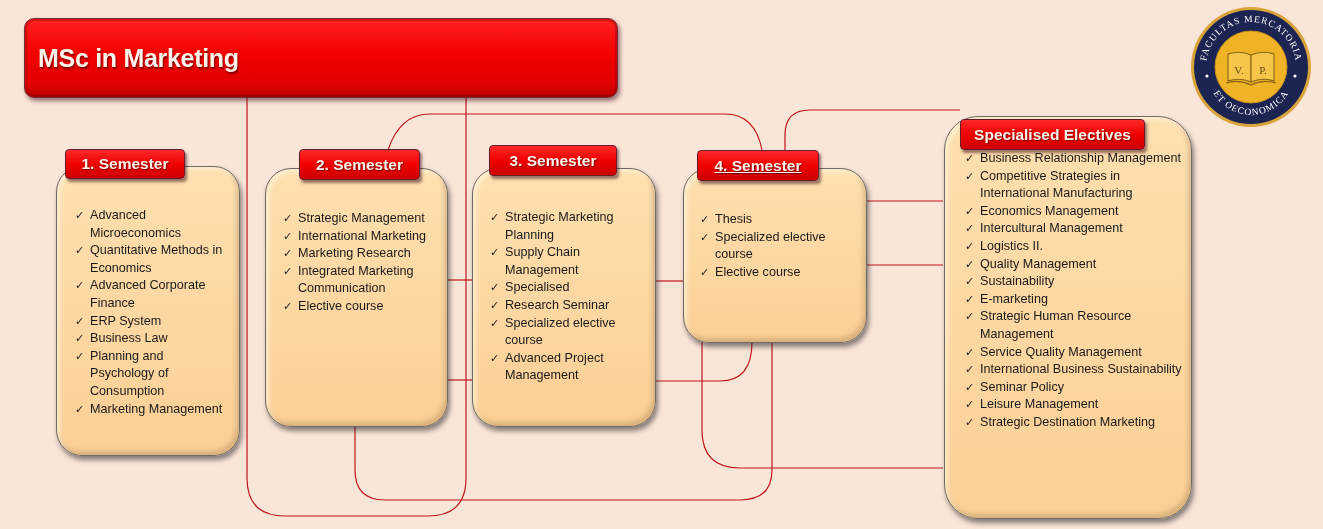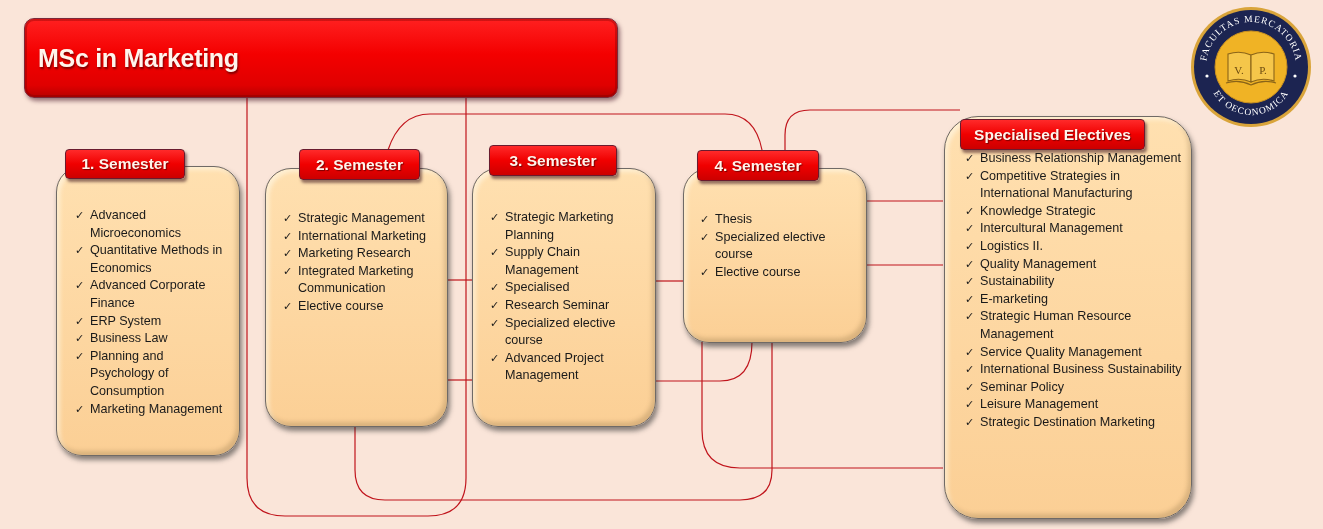--- a/index.html
+++ b/index.html
@@ -129,33 +129,33 @@
 <ul class="course-list" style="left:490px; top:209px; width:160px;">
   <li><span class="check">✓</span><span>Strategic Marketing Planning</span></li>
   <li><span class="check">✓</span><span>Supply Chain Management</span></li>
   <li><span class="check">✓</span><span>Specialised</span></li>
   <li><span class="check">✓</span><span>Research Seminar</span></li>
   <li><span class="check">✓</span><span>Specialized elective course</span></li>
   <li><span class="check">✓</span><span>Advanced Project Management</span></li>
 </ul>
 
 <div class="card" style="left:683px; top:168px; width:182px; height:173px;"></div>
-<div class="tag" style="left:697px; top:150px; width:120px; height:29px;">4. Semester</div>
+<div class="tag" style="left:697px; top:150px; width:120px; height:29px;text-decoration:underline;">4. Semester</div>
 <ul class="course-list" style="left:700px; top:211px; width:160px;">
   <li><span class="check">✓</span><span>Thesis</span></li>
   <li><span class="check">✓</span><span>Specialized elective course</span></li>
   <li><span class="check">✓</span><span>Elective course</span></li>
 </ul>
 
 <div class="card" style="left:944px; top:116px; width:246px; height:401px; border-radius:34px;"></div>
 <div class="tag" style="left:960px; top:93px; width:183px; height:29px;margin-top:26px;">Specialised Electives</div>
 <ul class="course-list" style="left:965px; top:150px; width:220px;">
   <li><span class="check">✓</span><span>Business Relationship Management</span></li>
   <li><span class="check">✓</span><span>Competitive Strategies in International Manufacturing</span></li>
-  <li><span class="check">✓</span><span>Knowledge Strategic</span></li>
+  <li><span class="check">✓</span><span>Economics Management</span></li>
   <li><span class="check">✓</span><span>Intercultural Management</span></li>
   <li><span class="check">✓</span><span>Logistics II.</span></li>
   <li><span class="check">✓</span><span>Quality Management</span></li>
   <li><span class="check">✓</span><span>Sustainability</span></li>
   <li><span class="check">✓</span><span>E-marketing</span></li>
   <li><span class="check">✓</span><span>Strategic Human Resource Management</span></li>
   <li><span class="check">✓</span><span>Service Quality Management</span></li>
   <li><span class="check">✓</span><span>International Business Sustainability</span></li>
   <li><span class="check">✓</span><span>Seminar Policy</span></li>
   <li><span class="check">✓</span><span>Leisure Management</span></li>

